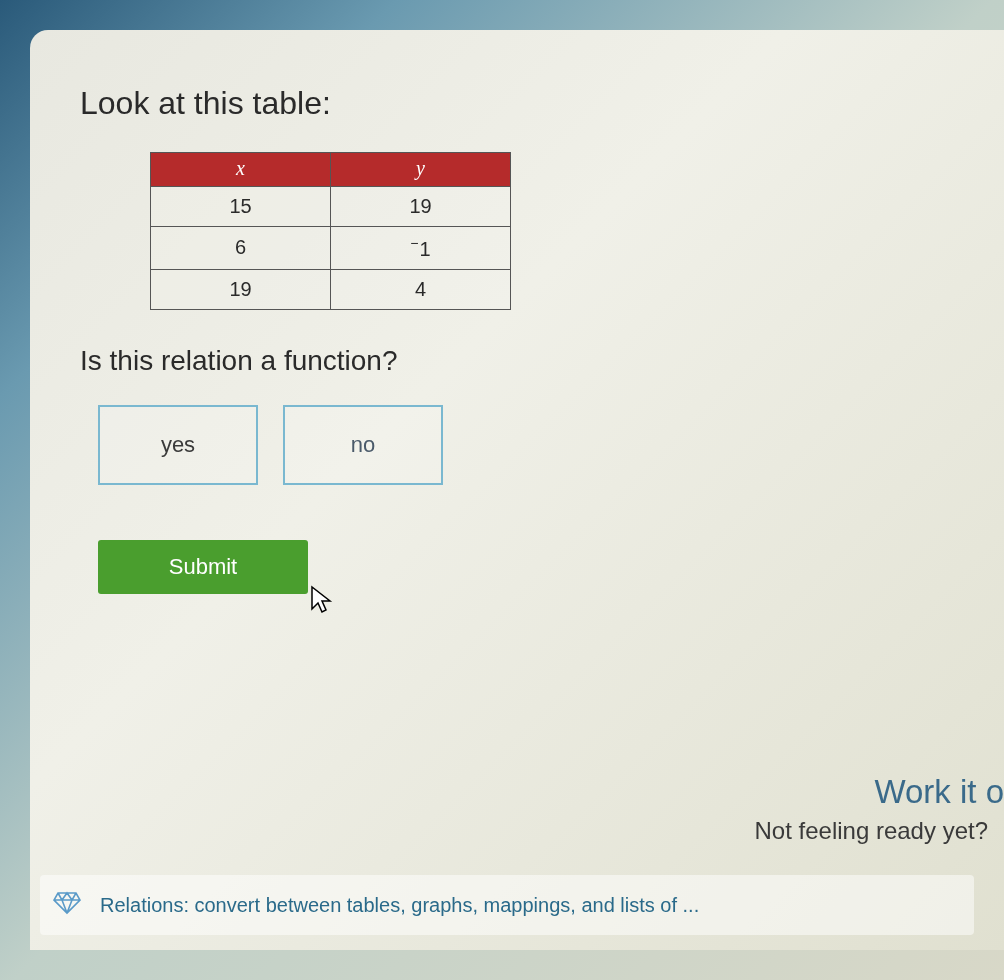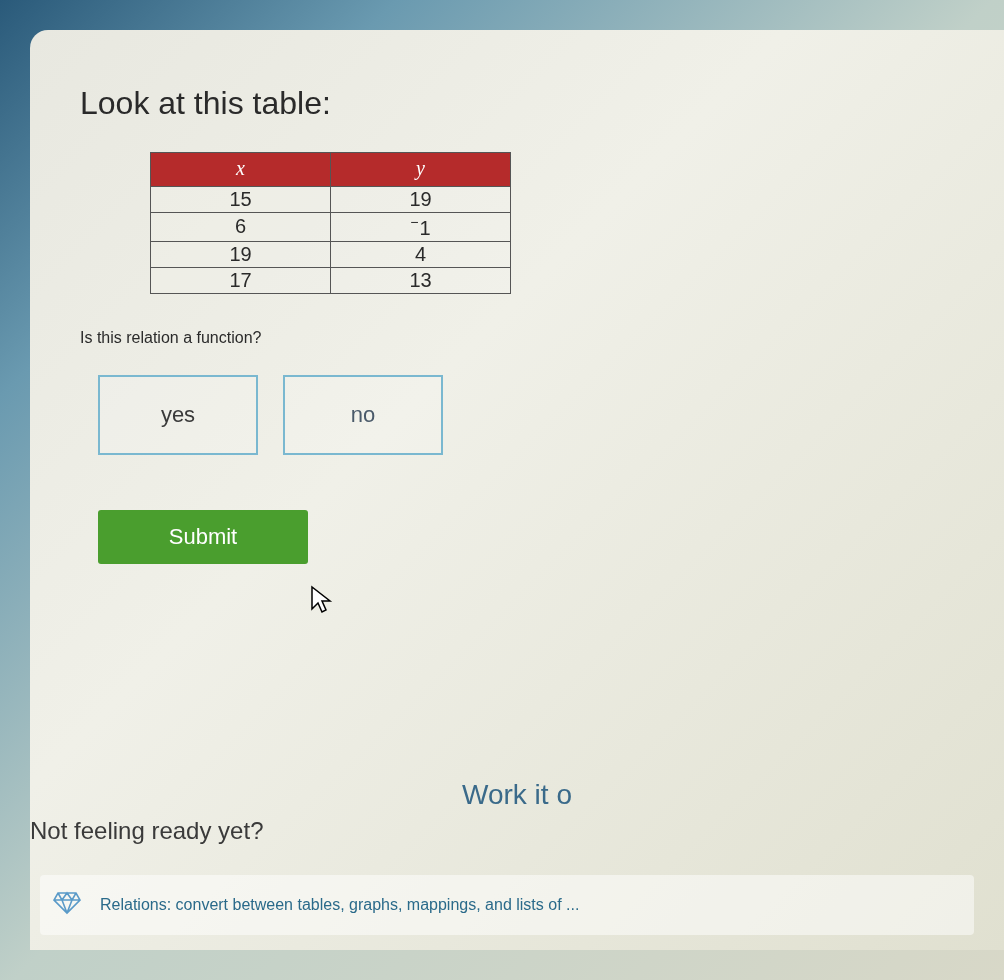--- a/index.html
+++ b/index.html
@@ -39,28 +39,28 @@
       font-weight: normal;
       font-family: Georgia, serif;
       font-size: 20px;
       padding: 4px 0 6px 0;
       border: 1px solid #555;
       width: 180px;
       text-align: center;
     }
     .data-table td {
       border: 1px solid #555;
-      padding: 1px 0;
+      padding: 8px 0;
       text-align: center;
       font-size: 20px;
       color: #2a2a2a;
       background: rgba(255,255,255,0.1);
     }
     .question-text {
-      font-size: 16px;
+      font-size: 28px;
       color: #2a2a2a;
       margin-bottom: 28px;
     }
     .answer-row {
       display: flex;
       gap: 25px;
       margin-left: 18px;
       margin-bottom: 55px;
     }
     .answer-btn {
@@ -92,48 +92,48 @@
       border-radius: 3px;
     }
     .bottom-area {
       position: absolute;
       bottom: 0;
       right: 0;
       left: 0;
       padding: 0 0 15px 0;
     }
     .work-it {
-      text-align: center;
-      font-size: 28px;
+      text-align: right;
+      font-size: 33px;
       color: #3a6a8a;
       margin-bottom: 6px;
       padding-right: 0;
     }
     .not-ready {
-      text-align: left;
+      text-align: right;
       font-size: 24px;
       color: #3a3a3a;
       margin-bottom: 30px;
-      padding-right: 8px;
+      padding-right: 16px;
     }
     .relations-box {
       background: rgba(255,255,255,0.5);
       margin: 0 30px 0 10px;
       padding: 16px 12px;
       display: flex;
       align-items: center;
       gap: 18px;
       border-radius: 4px;
     }
     .diamond-icon {
       color: #5a9ac8;
       flex-shrink: 0;
     }
     .relations-text {
-      font-size: 16px;
+      font-size: 20px;
       color: #2a6a8a;
     }
     .cursor-overlay {
       position: absolute;
       left: 280px;
       top: 555px;
       pointer-events: none;
     }
     .neg-sign {
       font-size: 14px;
@@ -160,24 +160,20 @@
         <td>15</td>
         <td>19</td>
       </tr>
       <tr>
         <td>6</td>
         <td><span class="neg-sign">−</span><span>1</span></td>
       </tr>
       <tr>
         <td>19</td>
         <td>4</td>
-      </tr>
-      <tr>
-        <td>17</td>
-        <td>13</td>
       </tr>
     </tbody>
   </table>
 
   <div class="question-text">Is this relation a function?</div>
 
   <div class="answer-row">
     <button class="answer-btn">yes</button>
     <button class="answer-btn no">no</button>
   </div>

